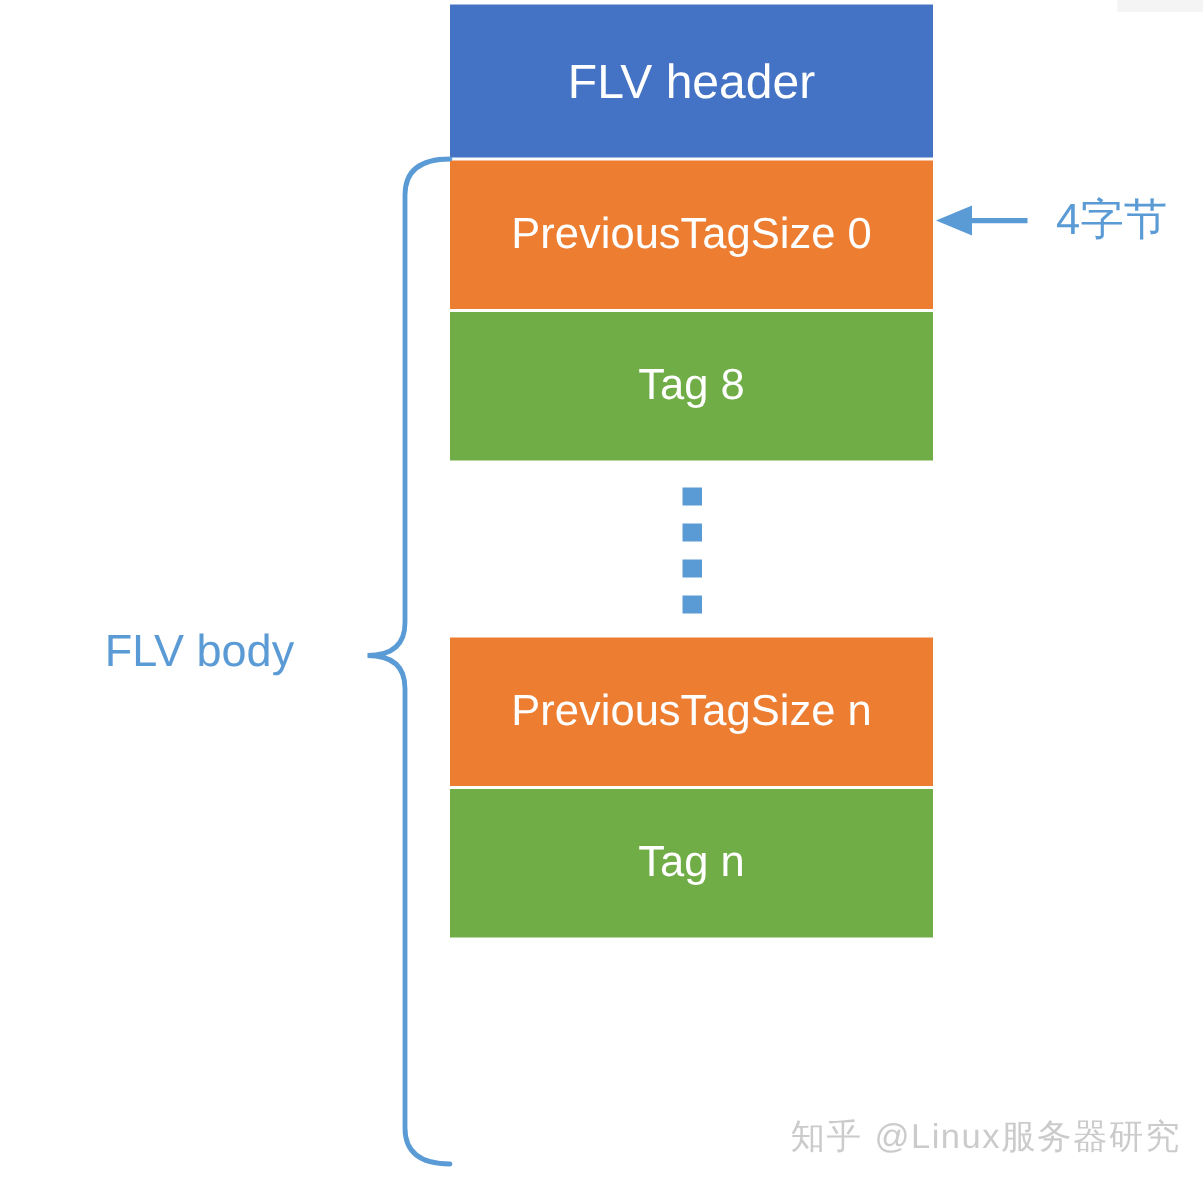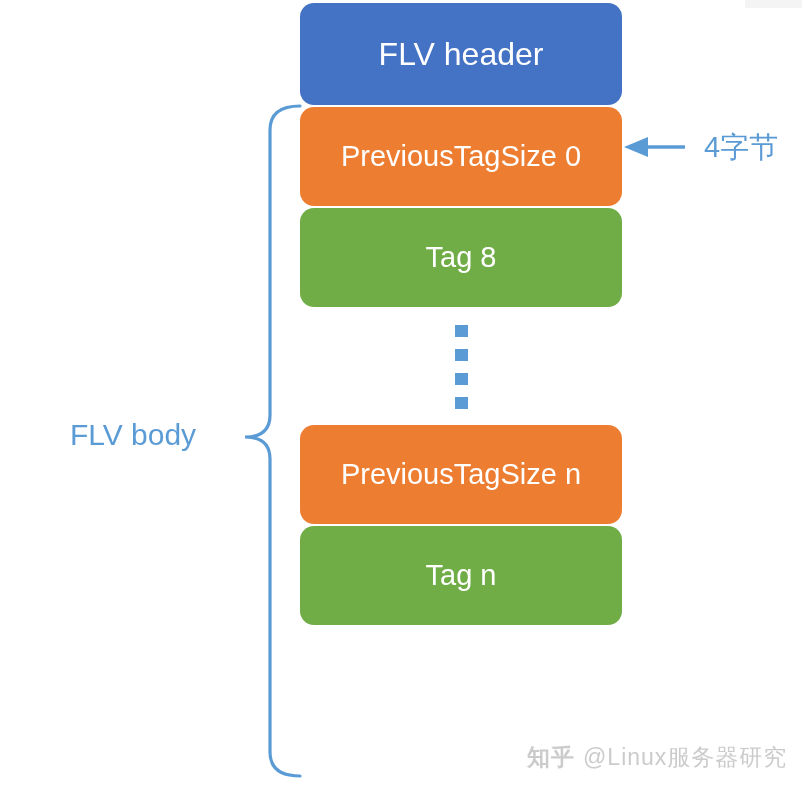--- a/index.html
+++ b/index.html
@@ -17,21 +17,20 @@
     top: 3px;
     width: 322px;
   }
   .box {
     display: flex;
     align-items: center;
     justify-content: center;
     color: #ffffff;
     margin-bottom: 2px;
     text-align: center;
-    border-radius: 14px;
   }
   .box.header {
     height: 102px;
     font-size: 32px;
     background: var(--header-blue, #4472C4);
   }
   .box.row { height: 99px; font-size: 29px; align-items: center; }
   .box.size { background: var(--size-orange, #ED7D31); }
   .box.tag  { background: var(--tag-green, #70AD47); }
   .ellipsis {
@@ -74,21 +73,21 @@
     position: absolute;
     left: 527px;
     top: 743px;
     font-size: 23px;
     line-height: 28px;
     color: var(--watermark-gray, #C9C9C9);
     opacity: 0.95;
     white-space: nowrap;
     letter-spacing: 1px;
   }
-  .watermark .brand { font-weight: bold; margin-right: 8px; }
+  .watermark .brand { font-weight: normal; margin-right: 8px; }
   .corner-artifact {
     position: absolute;
     left: 745px; top: 0;
     width: 57px; height: 8px;
     background: #f4f4f4;
   }
 </style>
 </head>
 <body>
 

